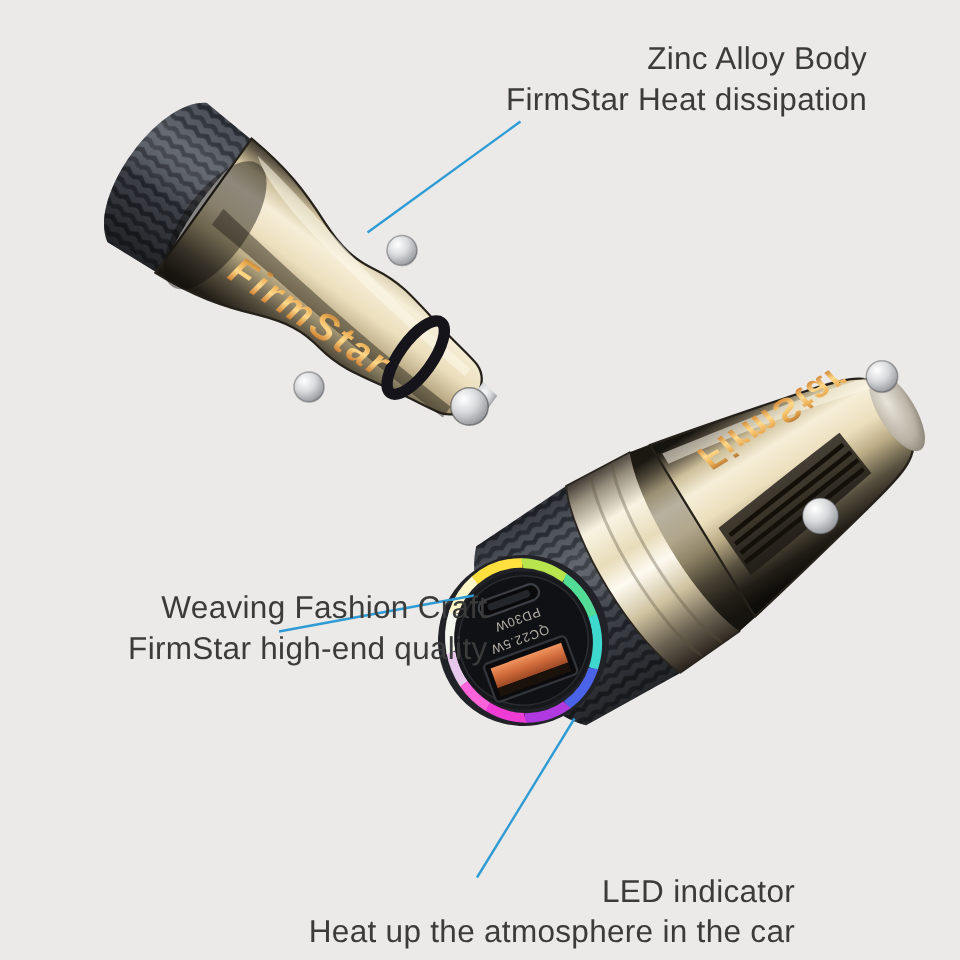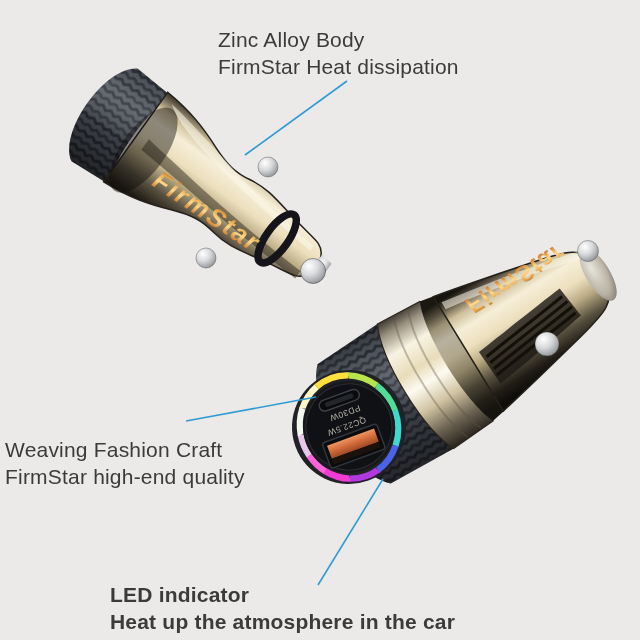--- a/index.html
+++ b/index.html
@@ -8,27 +8,27 @@
     background:#ecebe9;
     font-family:"Liberation Sans", sans-serif;
   }
   .stage{position:relative;width:640px;height:640px;}
   .stage svg{position:absolute;left:0;top:0;}
   .annotation{
     position:absolute;
     color:#3b3b3b;
     font-size:21px;
     line-height:27px;
-    text-align:left;
+    text-align:right;
     letter-spacing:0.2px;
   }
   .annotation div{white-space:nowrap;}
   #anno-top{left:218px;top:26px;width:360px;}
-  #anno-left{left:5px;top:436px;width:320px;}
-  #anno-bottom{left:110px;top:581px;width:420px;font-weight:bold;}
+  #anno-left{left:5px;top:392px;width:320px;}
+  #anno-bottom{left:110px;top:581px;width:420px;}
 </style>
 </head>
 <body>
 
 <div class="stage">
 
 <svg width="640" height="640" viewBox="0 0 640 640">
   <defs>
     <filter id="grain" x="0" y="0" width="100%" height="100%">
       <feTurbulence type="fractalNoise" baseFrequency="0.9" numOctaves="2" stitchTiles="stitch"></feTurbulence>

